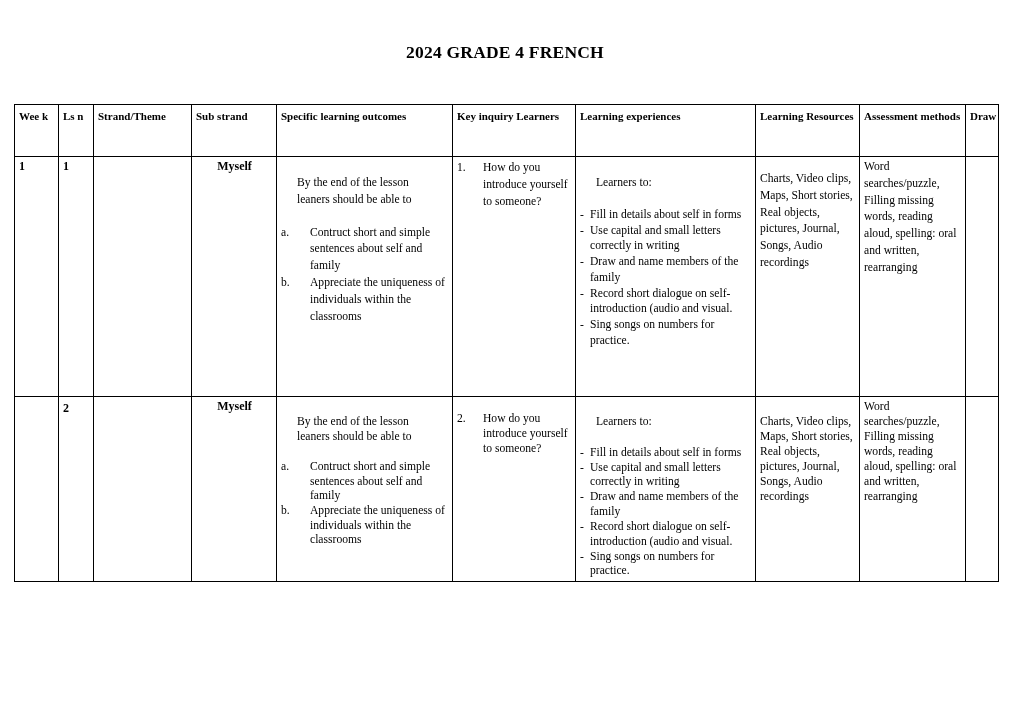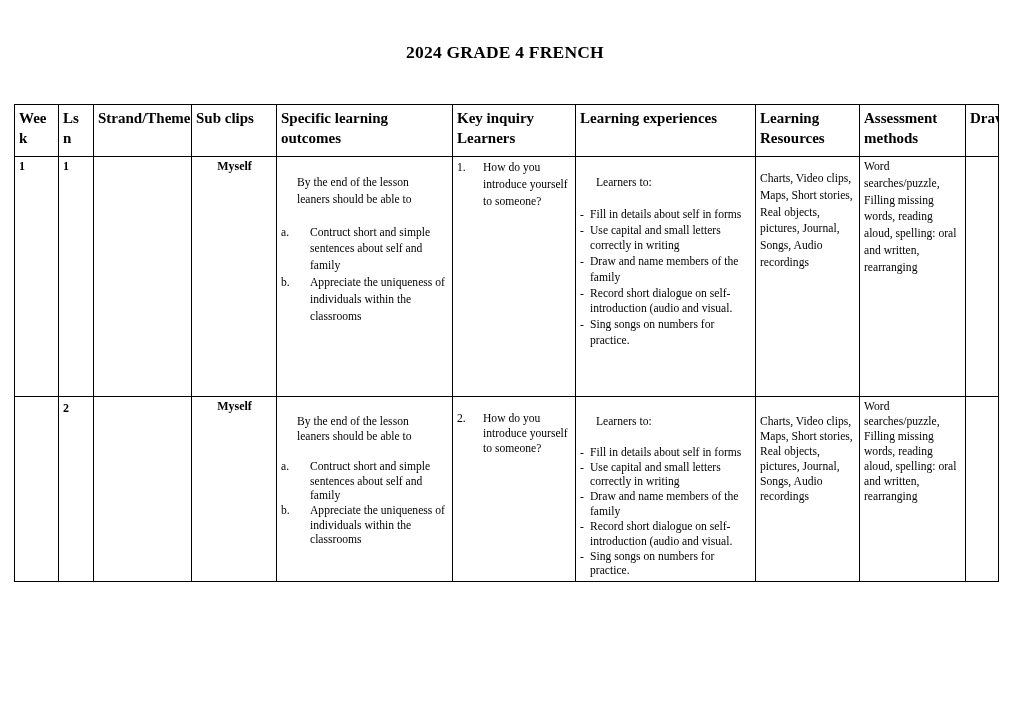--- a/index.html
+++ b/index.html
@@ -50,21 +50,21 @@
   }
   .sow-table td, .sow-table th {
     border: 1px solid #000000;
     vertical-align: top;
     padding: 2px 3px 2px 4px;
     overflow: hidden;
   }
   .sow-table th {
     font-weight: bold;
     text-align: left;
-    font-size: 15px;
+    font-size: 11px;
     line-height: 1.3;
     padding-top: 4px;
   }
 
   
   .c-week  { width: 44px; }
   .c-lsn   { width: 35px; }
   .c-strand{ width: 98px; }
   .c-sub   { width: 85px; }
   .c-slo   { width: 176px; }
@@ -170,21 +170,21 @@
         <col class="c-lexp">
         <col class="c-lres">
       <col class="c-asmt">
         <col class="c-refl">
     </colgroup>
     <thead>
       <tr class="hdr-row">
         <th>Wee k</th>
         <th>Ls n</th>
         <th>Strand/Theme</th>
-        <th>Sub clips</th>
+        <th>Sub strand</th>
         <th>Specific learning outcomes</th>
         <th>Key inquiry Learners</th>
         <th>Learning experiences</th>
         <th>Learning Resources</th>
         <th>Assessment methods</th>
         <th>Draw</th>
       </tr>
     </thead>
     <tbody>
 

